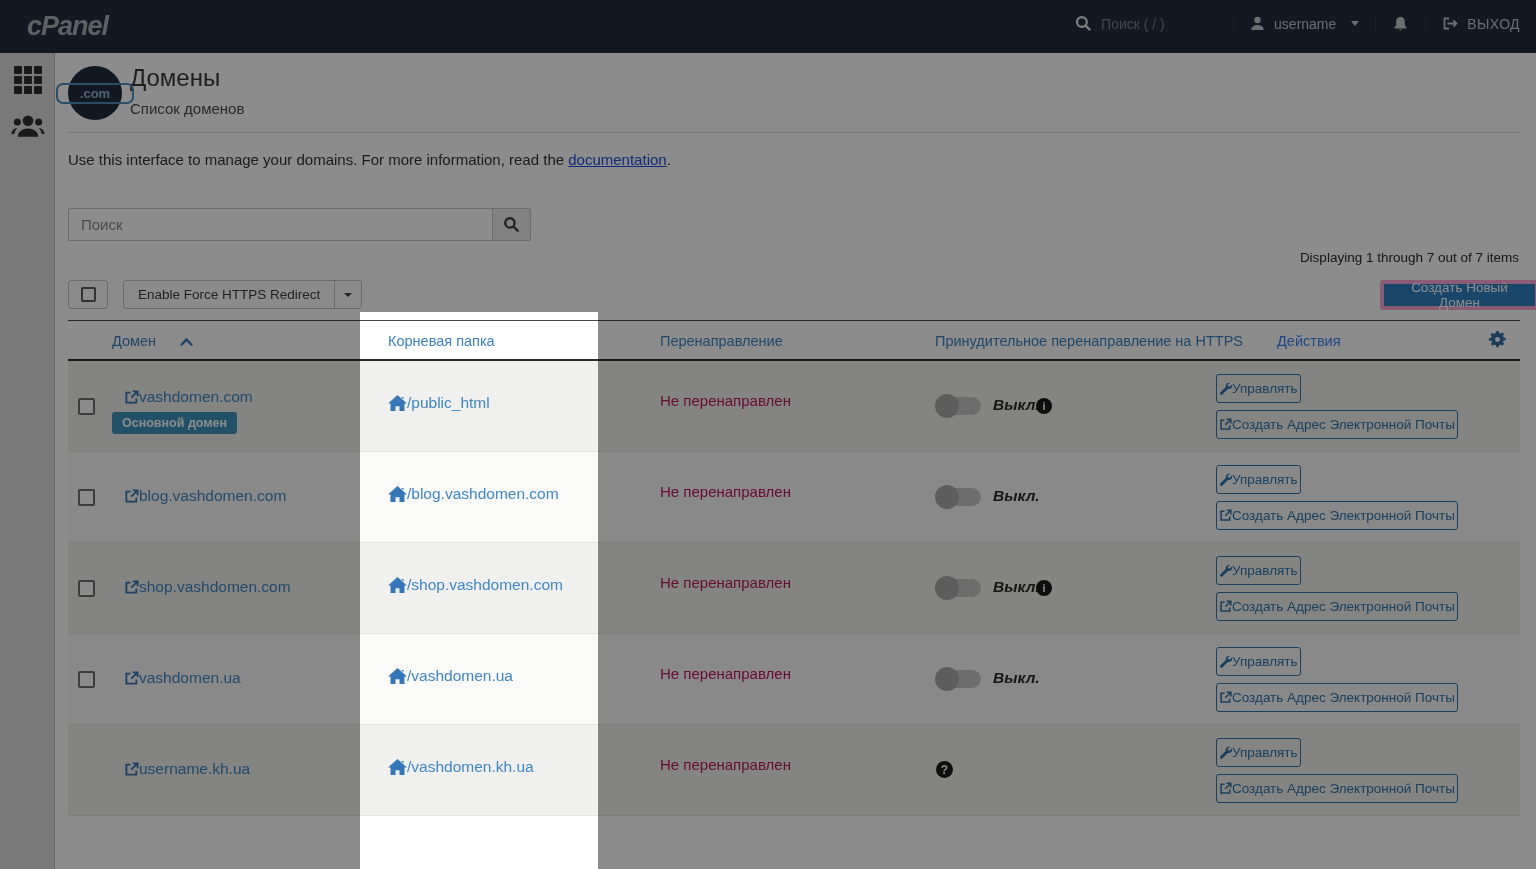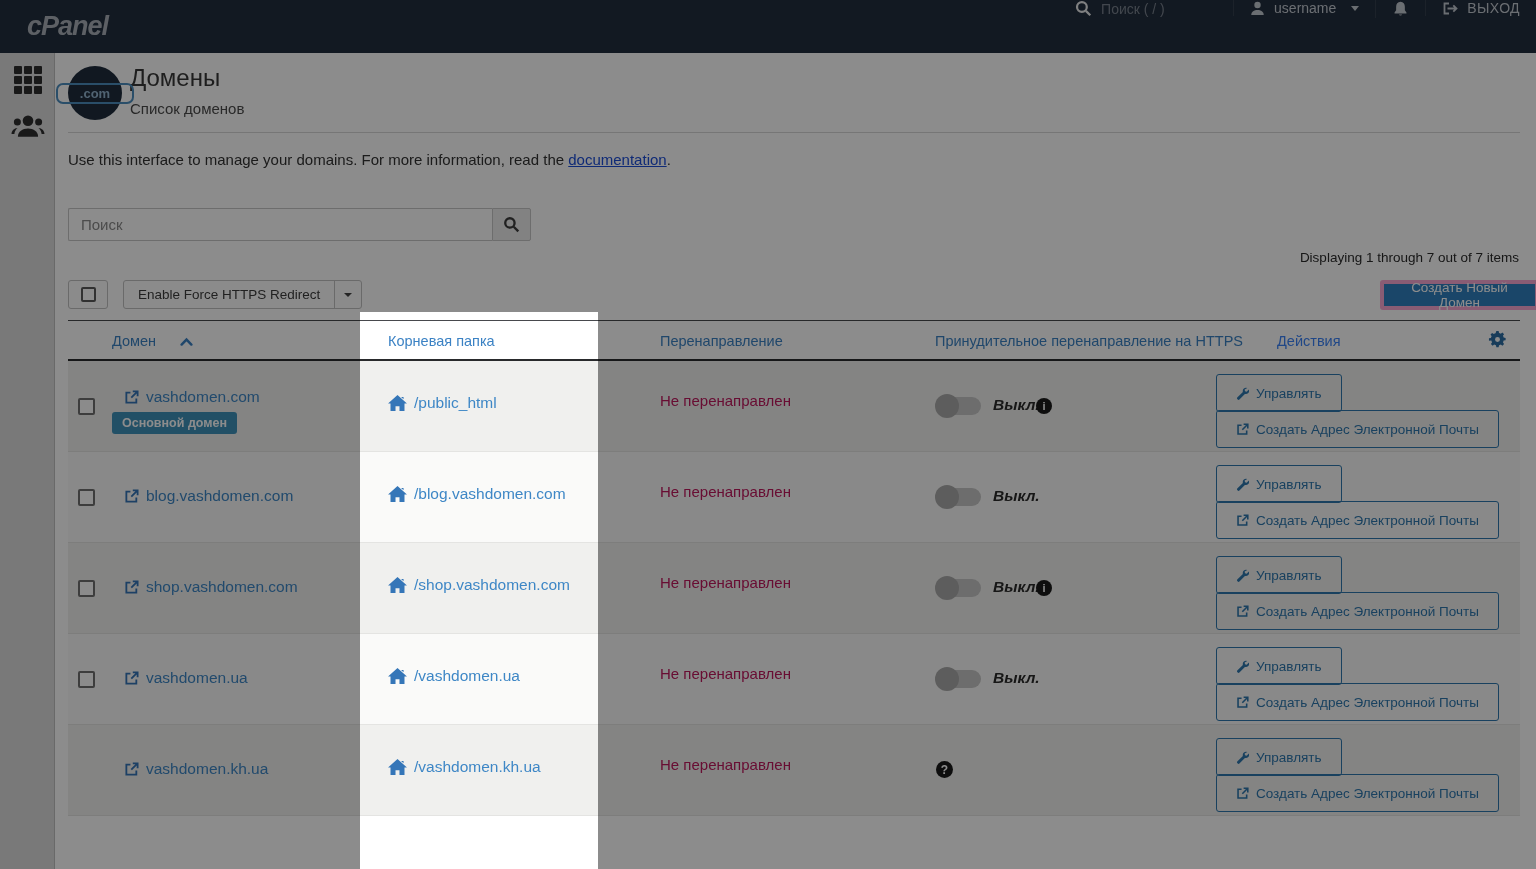--- a/index.html
+++ b/index.html
@@ -3,21 +3,21 @@
 <meta charset="utf-8">
 <style>
   html,body{margin:0;padding:0;width:1536px;height:869px;overflow:hidden;background:#fff;
     font-family:"Liberation Sans",sans-serif;position:relative;}
   *{box-sizing:border-box;}
 
   
   #navbar{position:absolute;left:0;top:0;width:1536px;height:53px;background:#222e3e;z-index:5;}
   #logo{position:absolute;left:27px;top:11px;font-size:27px;font-weight:bold;font-style:italic;
     color:#a9b0b8;letter-spacing:-1px;cursor:pointer;}
-  .nav-right{position:absolute;right:0;top:0;height:47px;display:flex;align-items:flex-start;}
+  .nav-right{position:absolute;right:0;top:0;height:47px;display:flex;align-items:center;}
   .nav-sec{display:flex;align-items:center;padding:0 16px;color:#c2c8d0;font-size:14px;gap:9px;
     border-left:1px solid rgba(255,255,255,0.08);cursor:pointer;}
   #nav-search{width:174px;border-left:none;color:#79828e;}
   #nav-search svg{color:#e8eaec;}
   .caret-down{width:0;height:0;border-left:4.5px solid transparent;border-right:4.5px solid transparent;
     border-top:5px solid #c2c8d0;margin-left:6px;}
   #nav-logout span{letter-spacing:0.4px;}
 
   
   #sidebar{position:absolute;left:0;top:53px;width:55px;height:816px;background:#dcdcdd;
@@ -73,43 +73,43 @@
   #th-gear{position:absolute;left:1488px;top:330px;cursor:pointer;}
 
   .row{position:absolute;left:68px;width:1452px;height:91px;border-bottom:1px solid #e4e4e2;}
   .stripe-a{background:#f0f0ee;}
   .stripe-b{background:#fafaf9;}
   .row-cb, #cb-btn input{appearance:none;-webkit-appearance:none;width:17px;height:17px;
     border:2px solid #6f6f6f;border-radius:2px;background:#fdfdfd;margin:0;cursor:pointer;}
   #cb-btn input{width:15px;height:15px;border-color:#5a5a5a;}
   .row-cb{position:absolute;left:10px;top:37px;}
   .lnk{color:#3e87c6;text-decoration:none;font-size:15.5px;display:inline-flex;align-items:center;
-    gap:7px;cursor:pointer;}
+    cursor:pointer;}
   .lnk svg{color:#3576b8;flex:none;}
   .domain-lnk{position:absolute;left:56px;top:35px;}
   .has-badge .domain-lnk{top:27px;}
   .badge{position:absolute;left:44px;top:51px;background:#3f92ba;color:#fff;font-size:12.5px;
     font-weight:bold;padding:4px 10px;border-radius:3px;}
   .cell-folder{position:absolute;left:320px;top:33px;}
   .cell-redirect{position:absolute;left:592px;top:31px;font-size:15px;color:#be185d;}
   .toggle-wrap{position:absolute;left:867px;top:0;height:91px;width:220px;}
   .toggle{position:absolute;left:0;top:33px;width:48px;height:24px;cursor:pointer;}
   .toggle .pill{position:absolute;left:8px;top:3px;width:38px;height:18px;border-radius:9px;background:#c6c6c6;}
   .toggle .knob{position:absolute;left:0;top:0;width:24px;height:24px;border-radius:50%;background:#a9a9a9;}
   .toggle-label{position:absolute;left:58px;top:35px;font-size:15.5px;font-weight:bold;
     font-style:italic;color:#2b2b2b;}
   .info-dot,.q-dot{position:absolute;width:16px;height:16px;border-radius:50%;background:#1a1a1a;
     color:#fff;font-size:11px;font-weight:bold;display:flex;align-items:center;justify-content:center;
     cursor:pointer;}
   .info-dot{left:101px;top:37px;}
   .q-dot{left:1px;top:36px;width:17px;height:17px;font-size:12px;}
   .actions{position:absolute;left:1148px;top:0;height:91px;}
-  .obtn{position:absolute;left:0;height:38px;display:inline-flex;align-items:center;gap:7px;
+  .obtn{position:absolute;left:0;height:29px;display:inline-flex;align-items:center;
     border:1px solid #2e77ae;color:#2e77ae;background:transparent;border-radius:3px;
-    font-size:13.5px;padding:0 19px;white-space:nowrap;font-family:inherit;cursor:pointer;}
+    font-size:13.5px;padding:0 2px;white-space:nowrap;font-family:inherit;cursor:pointer;}
   .obtn svg{flex:none;}
   .b1{top:13px;}
   .b2{top:49px;}
 
   
   #spotlight{position:absolute;left:360px;top:312px;width:238px;height:557px;
     box-shadow:0 0 0 3000px rgba(0,0,0,0.45);pointer-events:none;z-index:40;}
 </style>
 </head>
 <body>
@@ -394,21 +394,21 @@
       </button>
   </div>
 </div>
 
 <div class="row stripe-a" style="top:725px">
   <a class="lnk domain-lnk">
     <svg width="15" height="15" viewBox="0 0 14 14">
         <path d="M6 2.5H2.2v9.3h9.3V8" fill="none" stroke="currentColor" stroke-width="1.7"></path>
         <path d="M8.2 1.3h4.5v4.5M12.4 1.6L6.8 7.2" fill="none" stroke="currentColor" stroke-width="1.7"></path>
       </svg>
-    <span>vashdomen.kh.ua</span>
+    <span>username.kh.ua</span>
   </a>
   <a class="lnk cell-folder">
     <svg width="19" height="17" viewBox="0 0 20 18">
         <path fill="currentColor" d="M10 0L0 9h2.6v8h5.3v-5.2h4.2V17h5.3V9H20zM16.4 2.2h-2.6l2.6 2.3z"></path>
       </svg>
     <span>/vashdomen.kh.ua</span>
   </a>
   <span class="cell-redirect">Не перенаправлен</span>
   <div class="toggle-wrap">
     <span class="q-dot">?</span>

